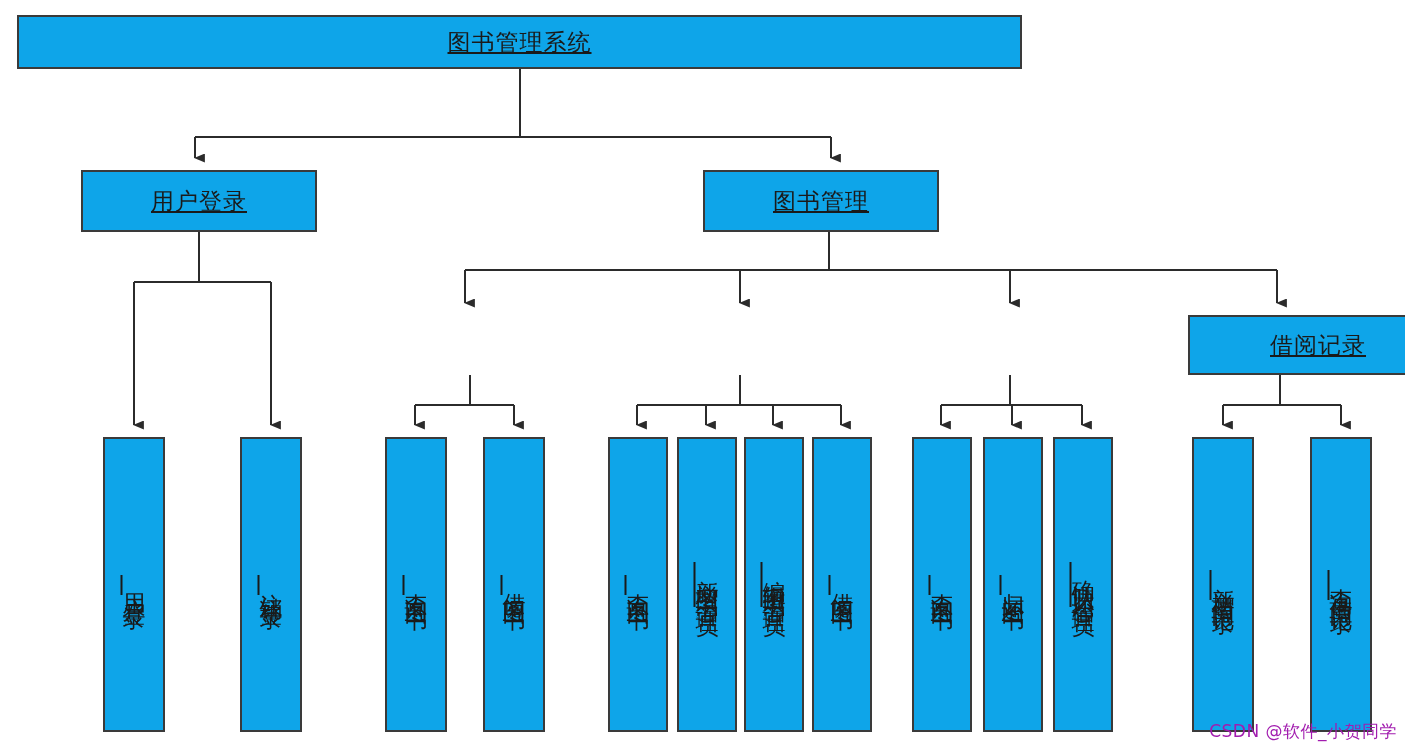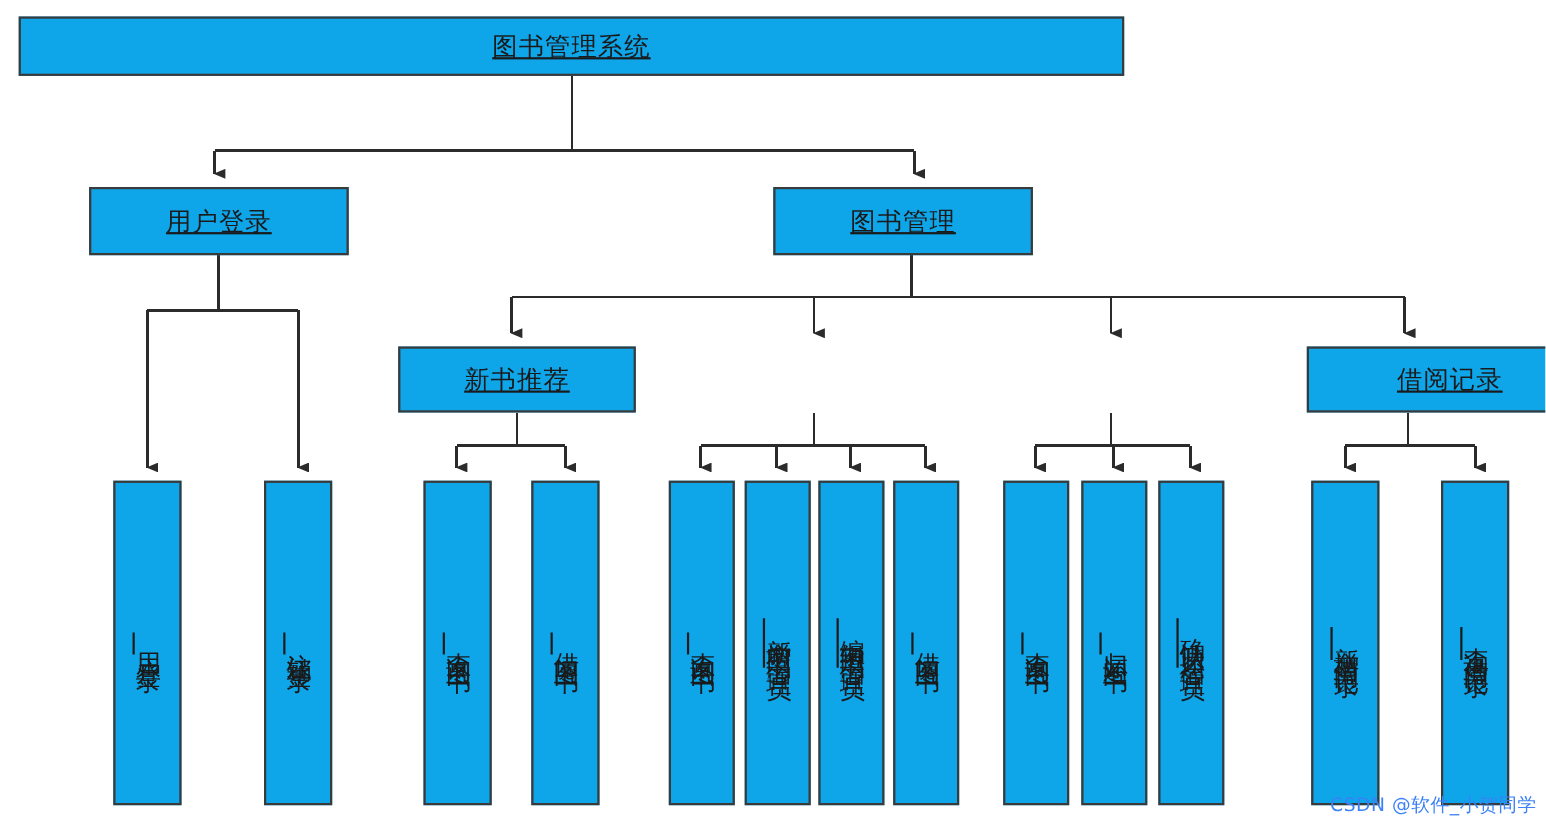--- a/index.html
+++ b/index.html
@@ -53,21 +53,21 @@
     text-align: center;
   }
   .h-label {
     white-space: nowrap;
   }
   #watermark {
     position: absolute;
     right: 8px;
     bottom: 4px;
     font-size: 17px;
-    color: #3b82f6;
+    color: #a21caf;
     white-space: nowrap;
     letter-spacing: 0.5px;
   }
 </style>
 </head>
 <body>
 
 <div id="canvas">
 
   <svg id="edges" viewBox="0 0 1405 747" width="1405" height="747" xmlns="http://www.w3.org/2000/svg">
@@ -124,23 +124,20 @@
     <span class="h-label">图书管理系统</span>
   </div>
 
   <div class="node h-node" style="left:81px; top:170px; width:236px; height:62px;">
     <span class="h-label">用户登录</span>
   </div>
   <div class="node h-node" style="left:703px; top:170px; width:236px; height:62px;">
     <span class="h-label">图书管理</span>
   </div>
 
-  <div class="node h-node" style="left:362px; top:315px; width:216px; height:60px;">
-    <span class="h-label">新书推荐</span>
-  </div>
   <div class="node h-node" style="left:1188px; top:315px; width:260px; height:60px;">
     <span class="h-label">借阅记录</span>
   </div>
 
   <div class="node v-node" style="left:103px; top:437px; width:62px; height:295px;">
     <span class="v-label">用户登录</span>
   </div>
   <div class="node v-node" style="left:240px; top:437px; width:62px; height:295px;">
     <span class="v-label">注销登录</span>
   </div>

